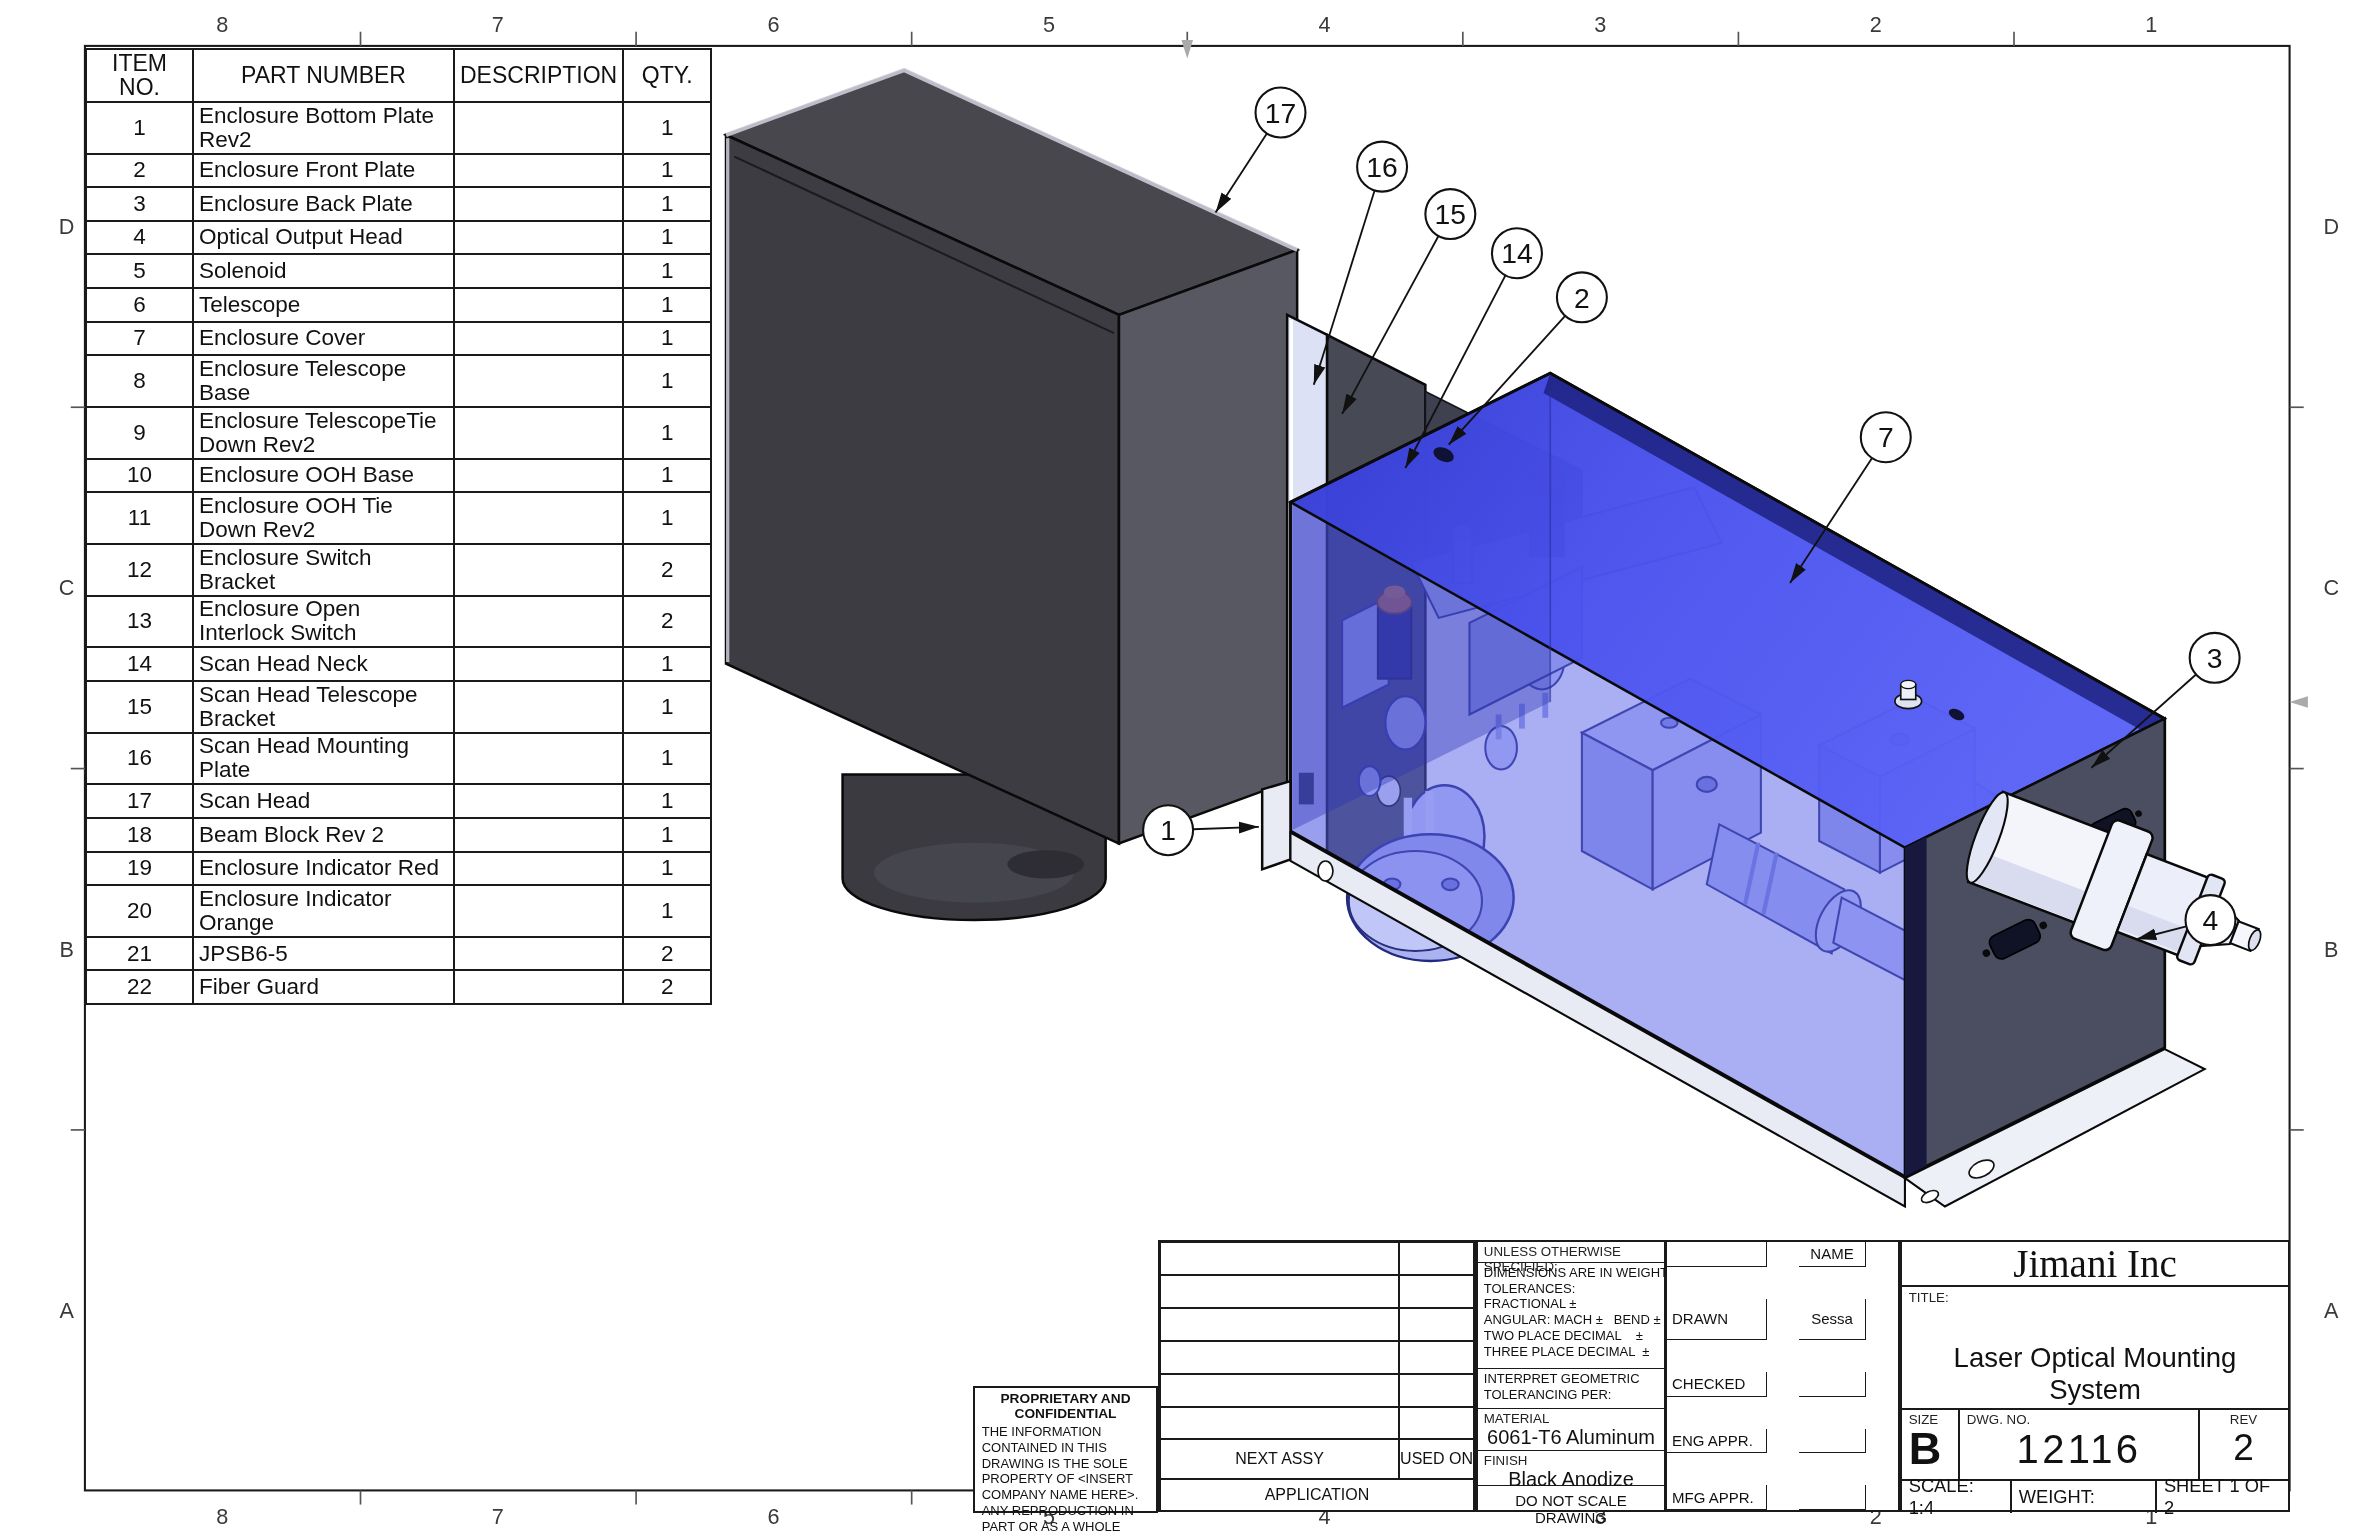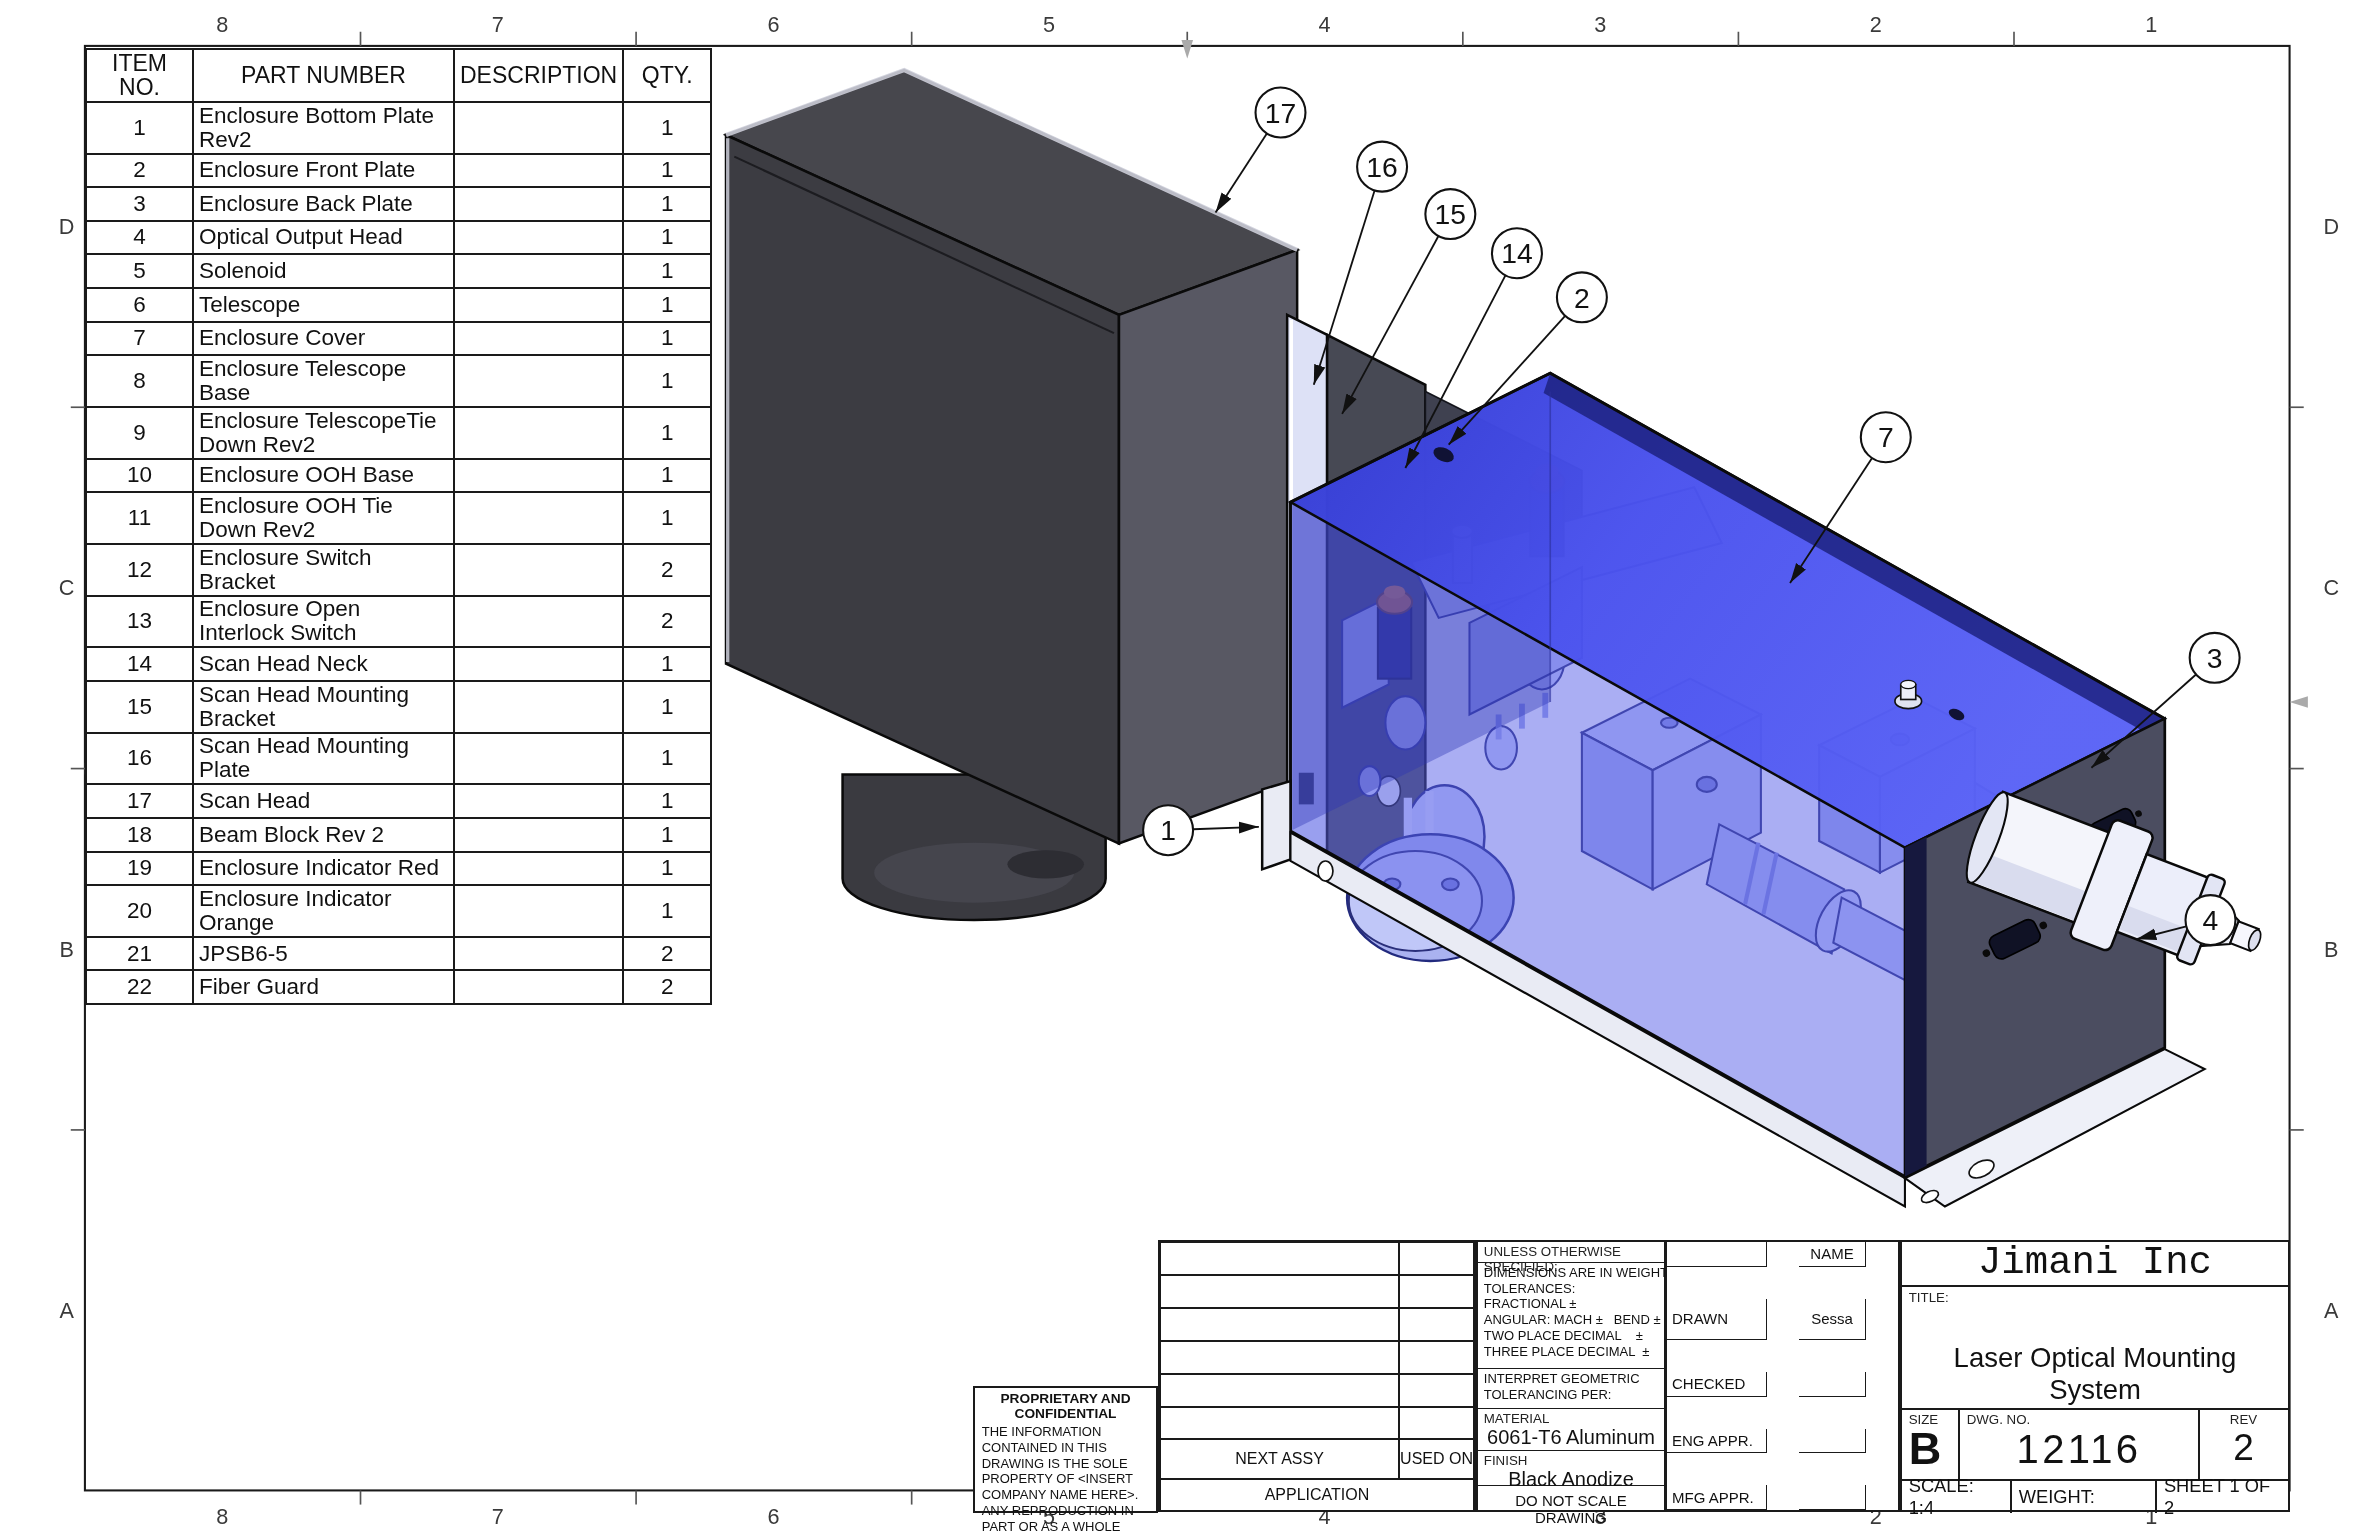--- a/index.html
+++ b/index.html
@@ -27,21 +27,21 @@
                 font-size:16px;}
   #app-grid .span2{grid-column:1 / span 2;}
   #specs > div{box-sizing:border-box;border-bottom:1.7px solid #1a1a1a;padding:1.7px 5.8px;}
   #specs > div:last-child{border-bottom:none;}
   .val{font-size:20px;text-align:center;}
   #approvals{display:grid;grid-template-columns:100px 67px 64px;}
   #approvals div{box-sizing:border-box;border-right:1.2px solid #1a1a1a;border-bottom:1.2px solid #1a1a1a;
                  font-size:15px;padding:3.3px 5px;display:flex;align-items:center;}
   #approvals div.ctr{justify-content:center;}
   #approvals .noR{border-right:none;}
-  #company{font-family:Liberation Mono, monospace;font-size:39px;text-align:center;
+  #company{font-family:Liberation Serif, serif;font-size:39px;text-align:center;
            height:43px;line-height:43px;border-bottom:2.1px solid #1a1a1a;}
   #title-area{height:123px;box-sizing:border-box;border-bottom:2.1px solid #1a1a1a;padding:3.3px 6.7px;position:relative;}
   #title-text{font-size:27.5px;text-align:center;margin-top:37px;}
   #size-row{height:71px;display:flex;box-sizing:border-box;border-bottom:2.1px solid #1a1a1a;}
   #size-row > div{box-sizing:border-box;padding:1.7px 6.7px;}
   #size-cell{width:58px;border-right:2.1px solid #1a1a1a;}
   #dwg-cell{width:240px;border-right:2.1px solid #1a1a1a;}
   #rev-cell{width:87px;text-align:center;}
   .big-b{font-size:45px;font-weight:bold;line-height:43px;}
   .big-no{font-size:40px;text-align:center;letter-spacing:3.3px;}
@@ -399,21 +399,21 @@
         <td class="c">2</td>
       </tr>
       <tr>
         <td class="c">14</td>
         <td class="">Scan Head Neck</td>
         <td class=""></td>
         <td class="c">1</td>
       </tr>
       <tr>
         <td class="c">15</td>
-        <td class="">Scan Head Mounting Bracket</td>
+        <td class="">Scan Head Telescope Bracket</td>
         <td class=""></td>
         <td class="c">1</td>
       </tr>
       <tr>
         <td class="c">16</td>
         <td class="">Scan Head Mounting Plate</td>
         <td class=""></td>
         <td class="c">1</td>
       </tr>
       <tr>

